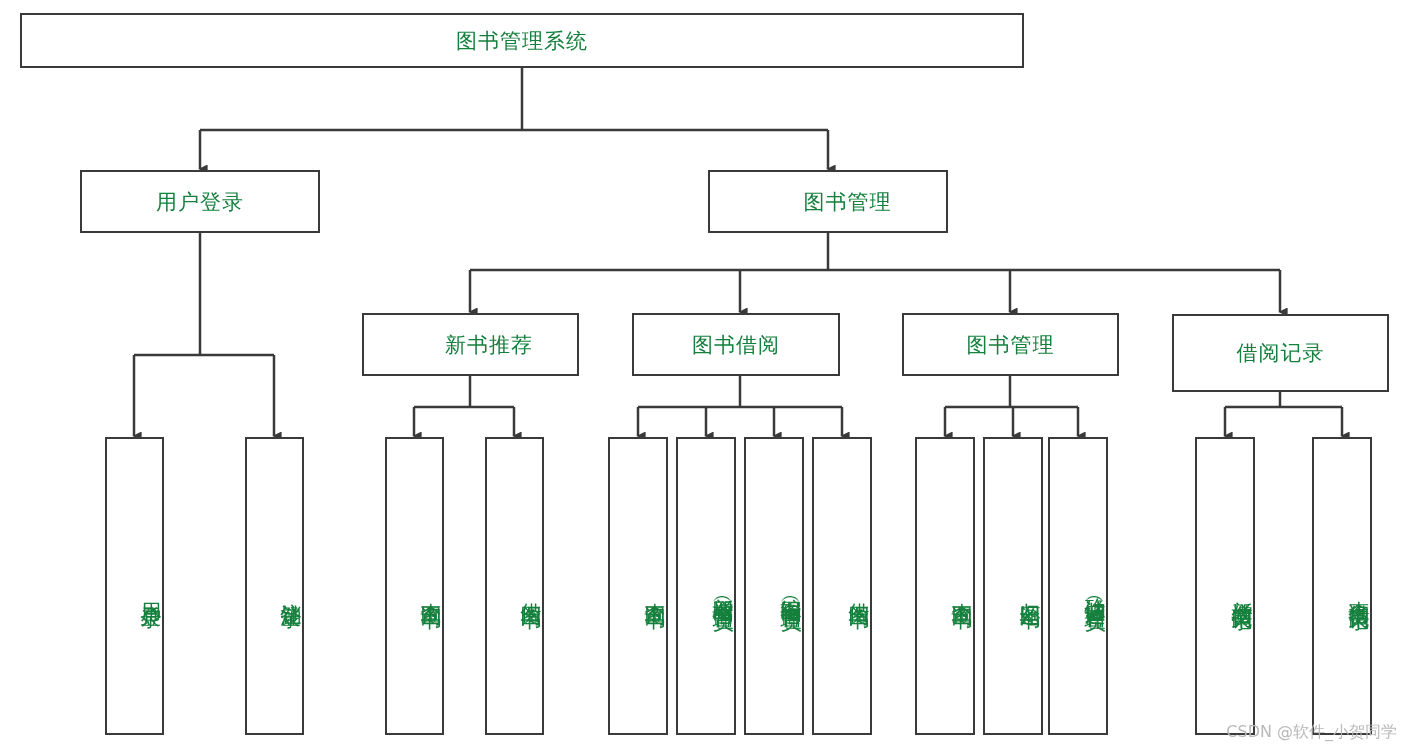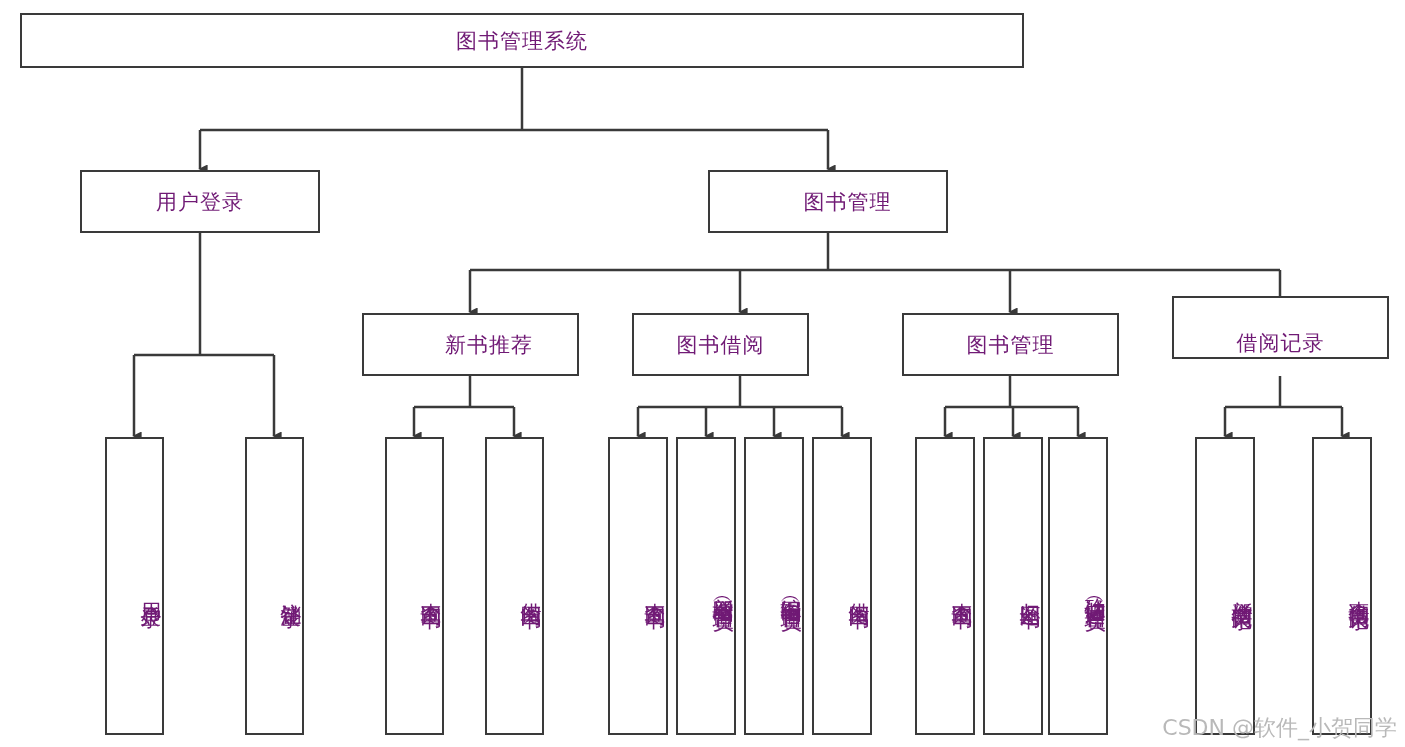--- a/index.html
+++ b/index.html
@@ -8,39 +8,39 @@
     font-family:"DejaVu Sans","Liberation Sans",sans-serif;
     position:relative;overflow:hidden;
   }
   #canvas{position:absolute;left:0;top:0;width:1405px;height:747px;}
   .node{
     position:absolute;
     box-sizing:border-box;
     background:#ffffff;
     border:2.5px solid #3a3a3a;
     display:flex;align-items:center;justify-content:center;
-    color:#701a75;
+    color:#15803d;
     z-index:3;
   }
   .node.h{font-size:21px;letter-spacing:1px;}
   .node.v{
     writing-mode:vertical-rl;
     text-orientation:upright;
     font-size:21px;
     letter-spacing:2px;
     padding-top:8px;
     align-items:flex-start;
     justify-content:center;
   }
   .node-label{display:block;white-space:nowrap;}
   .node.v .node-label{line-height:1.05;}
   #watermark{
     position:absolute;
     right:8px;bottom:4px;
-    font-size:22px;
+    font-size:16px;
     color:#b9b9b9;
     z-index:9;
     white-space:nowrap;
     font-family:"DejaVu Sans","Liberation Sans",sans-serif;
   }
 </style>
 </head>
 <body>
 
 <svg id="canvas" viewBox="0 0 1405 747" xmlns="http://www.w3.org/2000/svg" aria-hidden="true">
@@ -92,27 +92,27 @@
     </div>
     <div class="node h" style="left: 80px; top: 170px; width: 240px; height: 63px;">
       <span class="node-label">用户登录</span>
     </div>
     <div class="node h" style="left: 708px; top: 170px; width: 240px; height: 63px; padding-left: 39px;">
       <span class="node-label">图书管理</span>
     </div>
     <div class="node h" style="left: 362px; top: 313px; width: 217px; height: 63px; padding-left: 37px;">
       <span class="node-label">新书推荐</span>
     </div>
-    <div class="node h" style="left: 632px; top: 313px; width: 177px; height: 63px;">
+    <div class="node h" style="left: 632px; top: 313px; width: 208px; height: 63px;">
       <span class="node-label">图书借阅</span>
     </div>
     <div class="node h" style="left: 902px; top: 313px; width: 217px; height: 63px;">
       <span class="node-label">图书管理</span>
     </div>
-    <div class="node h" style="left: 1172px; top: 296px; width: 217px; height: 63px; align-items: flex-end;">
+    <div class="node h" style="left: 1172px; top: 314px; width: 217px; height: 78px;">
       <span class="node-label">借阅记录</span>
     </div>
     <div class="node v" style="left: 105px; top: 437px; width: 59px; height: 298px;">
       <span class="node-label">用户登录</span>
     </div>
     <div class="node v" style="left: 245px; top: 437px; width: 59px; height: 298px;">
       <span class="node-label">注销登录</span>
     </div>
     <div class="node v" style="left: 385px; top: 437px; width: 59px; height: 298px;">
       <span class="node-label">查询图书</span>

